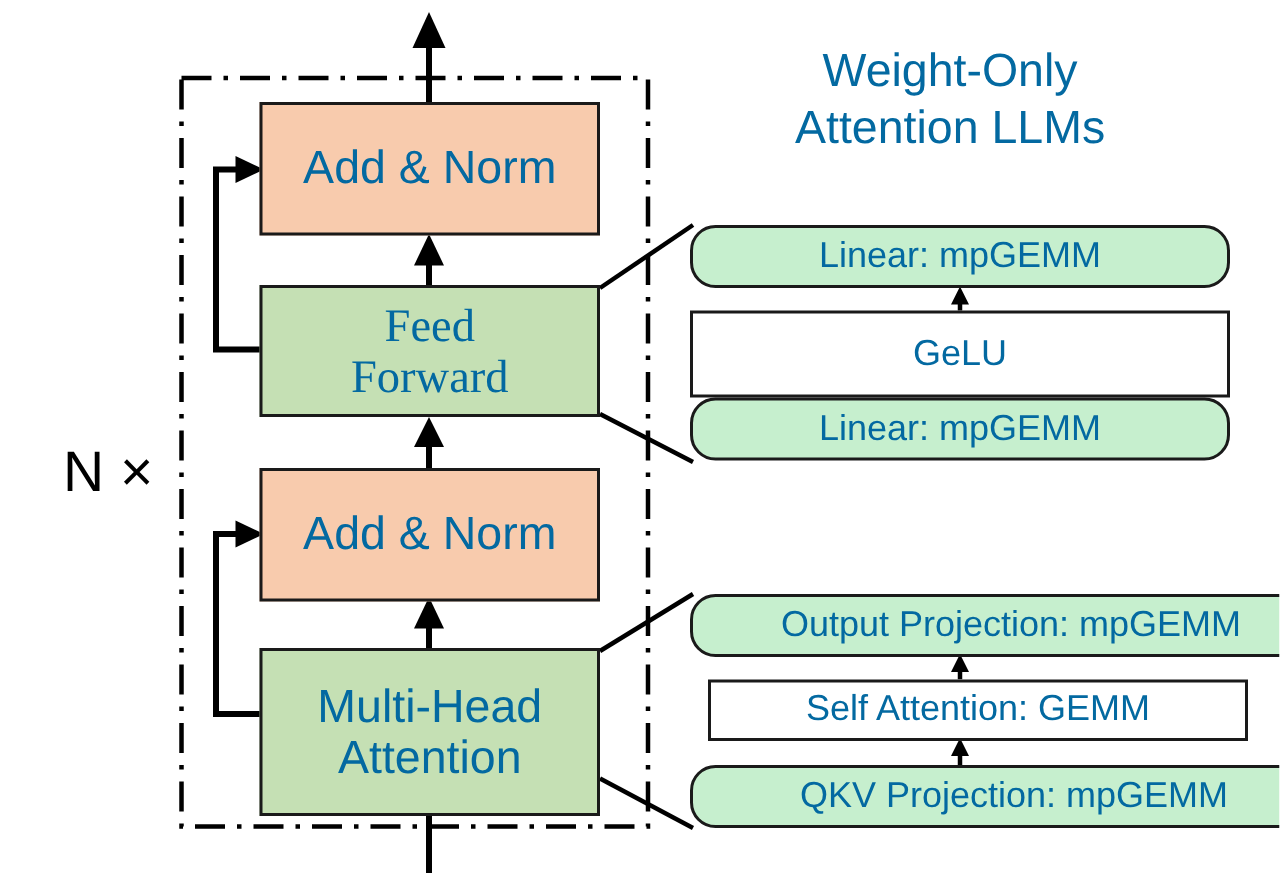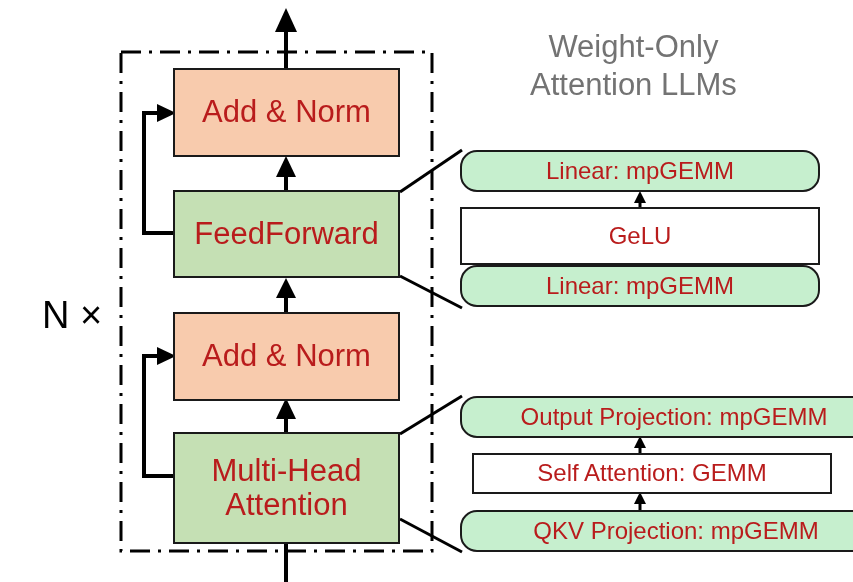--- a/index.html
+++ b/index.html
@@ -16,21 +16,21 @@
     overflow: hidden;
   }
   .box {
     position: absolute;
     box-sizing: border-box;
     border: 2px solid #1a1a1a;
     display: flex;
     align-items: center;
     justify-content: center;
     text-align: center;
-    color: #b91c1c;
+    color: #0369a1;
     line-height: 1.1;
   }
   .box-orange { background: #f8cbad; }
   .box-green-dark { background: #c5e0b4; }
   .box-green-light { background: #c6efce; border-radius: 17px; }
   .box-white { background: #ffffff; }
 
   
   #add-norm-top, #add-norm-bottom {
     font-size: 31px;
@@ -43,21 +43,21 @@
 
   #nx-label {
     position: absolute;
     font-size: 38px;
     color: #000;
     white-space: nowrap;
   }
   #title {
     position: absolute;
     font-size: 31px;
-    color: #737373;
+    color: #0369a1;
     text-align: center;
     line-height: 1.22;
     white-space: nowrap;
   }
   svg.overlay {
     position: absolute;
     left: 0;
     top: 0;
     width: 853px;
     height: 582px;
@@ -140,21 +140,21 @@
 
   <div id="nx-label" style="left:42px; top:294px;">N ×</div>
 
   <div id="title" style="left:530px; top:28px;">
     <span class="twoline">Weight-Only</span>
     <span class="twoline">Attention LLMs</span>
   </div>
 
   <div class="box box-orange" id="add-norm-top" style="left:173px; top:68px; width:227px; height:89px;">Add &amp; Norm</div>
 
-  <div class="box box-green-dark" id="feed-forward" style="left:173px; top:190px; width:227px; height:88px; flex-direction:row;">
+  <div class="box box-green-dark" id="feed-forward" style="left:173px; top:190px; width:227px; height:88px; flex-direction:column;font-family:Liberation Serif, serif;">
     <span>Feed</span>
     <span>Forward</span>
   </div>
 
   <div class="box box-orange" id="add-norm-bottom" style="left:173px; top:312px; width:227px; height:89px;">Add &amp; Norm</div>
 
   <div class="box box-green-dark" id="multi-head-attention" style="left:173px; top:432px; width:227px; height:112px; flex-direction:column;">
     <span>Multi-Head</span>
     <span>Attention</span>
   </div>

